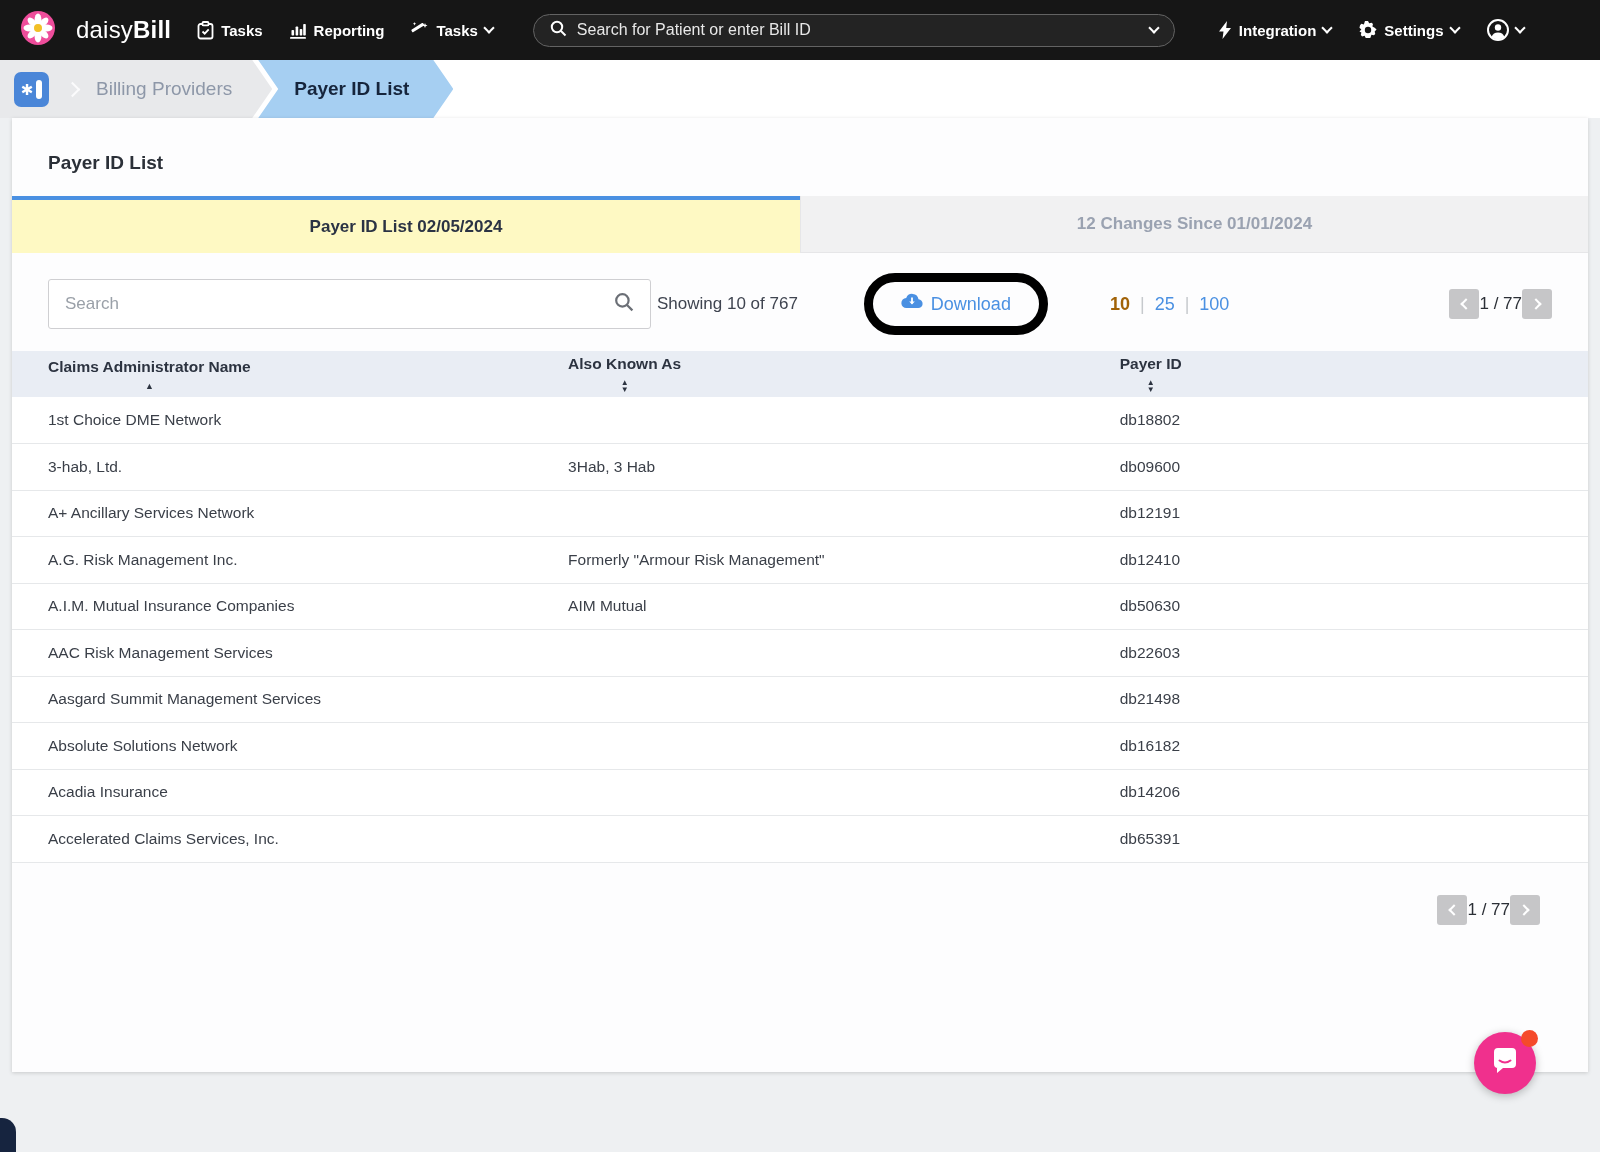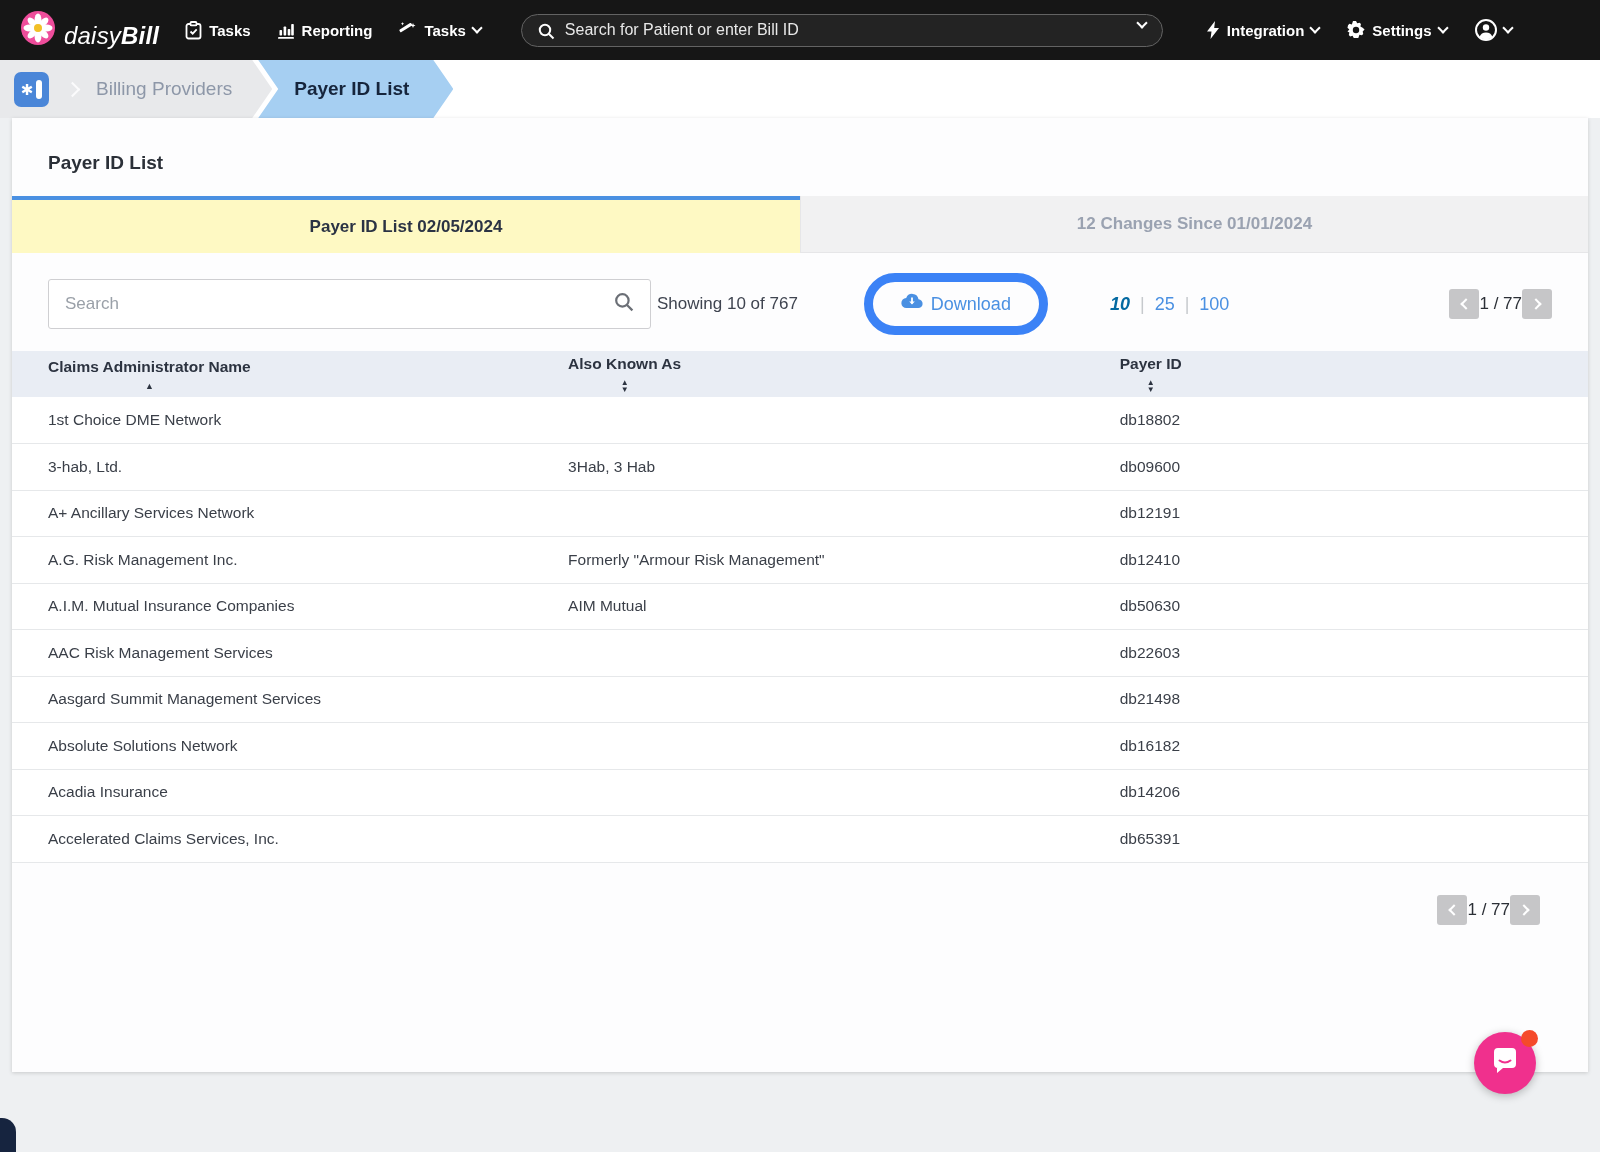--- a/index.html
+++ b/index.html
@@ -11,34 +11,34 @@
     overflow: hidden;
     color: #3a3f48;
   }
 
   
   .topnav {
     height: 60px; background: #161616;
     display: flex; align-items: center;
     padding: 0 20px; gap: 26px;
   }
-  .brand { display: flex; align-items: flex-end; gap: 8px; cursor: pointer; font-style: italic; }
+  .brand { display: flex; align-items: center; gap: 20px; cursor: pointer; }
   .brand-text { font-size: 24px; color: #ffffff; font-weight: 300; letter-spacing: .2px; }
   .brand-text b { font-weight: 700; }
   .nav-item {
     display: flex; align-items: center; gap: 7px;
     color: #ffffff; font-size: 15px; font-weight: 700; cursor: pointer;
     white-space: nowrap;
   }
   .nav-item svg { display: block; }
   .chev { display: inline-block; width: 8px; height: 8px; border-right: 2px solid #fff; border-bottom: 2px solid #fff; transform: rotate(45deg); margin-top: -4px; }
   .nav-search {
     flex: 1; max-width: 642px; height: 33px;
     background: #232323; border: 1.5px solid #636363; border-radius: 20px;
-    display: flex; padding: 8px 16px; gap: 10px;
+    display: flex; align-items: center; padding: 8px 16px; gap: 10px;
     margin-left: 14px;
   }
   .nav-search input {
     flex: 1; background: transparent; border: none; outline: none;
     color: #f0f0f0; font-size: 16px; font-family: "Liberation Sans", sans-serif;
   }
   .nav-search input::placeholder { color: #e8e8e8; opacity: 1; }
   .nav-right { display: flex; align-items: center; gap: 28px; margin-left: 18px; }
 
   
@@ -85,27 +85,27 @@
     width: 603px; height: 50px; border: 1px solid #cfcfd2; border-radius: 3px;
     display: flex; align-items: center; padding: 0 16px; background: #fff;
   }
   .tb-search input {
     flex: 1; border: none; outline: none; font-size: 17px;
     font-family: "Liberation Sans", sans-serif; color: #3a3f48;
   }
   .tb-search input::placeholder { color: #9aa0a8; opacity: 1; }
   .showing { margin-left: 6px; font-size: 17px; color: #3f4450; white-space: nowrap; }
   .dl-ring {
-    margin-left: 66px; border: 9px solid #3b82f6; border-radius: 40px;
+    margin-left: 66px; border: 9px solid #000000; border-radius: 40px;
     padding: 11px 28px; display: inline-flex; background: transparent;
   }
   .dl-link { display: inline-flex; align-items: center; gap: 8px; color: #4a90e2; font-size: 18px; cursor: pointer; }
   .sizes { margin-left: 62px; display: flex; align-items: center; gap: 10px; font-size: 18px; white-space: nowrap; }
   .sizes .sep { color: #c6c9cd; }
-  .size-active { color: #0369a1; font-weight: 700; font-style: italic; }
+  .size-active { color: #a16207; font-weight: 700; }
   .size-link { color: #4a90e2; cursor: pointer; }
   .pager { margin-left: auto; margin-right: 12px; display: flex; align-items: center; }
   .pg-btn {
     width: 30px; height: 30px; background: #c6c6c8; border: none; border-radius: 3px;
     color: #fff; display: flex; align-items: center; justify-content: center; cursor: pointer;
   }
   .pg-btn .pchev { width: 8px; height: 8px; border-right: 2.5px solid #fff; border-bottom: 2.5px solid #fff; }
   .pg-btn .left { transform: rotate(135deg); margin-left: 3px; }
   .pg-btn .right { transform: rotate(-45deg); margin-right: 3px; }
   .pg-label { font-size: 17px; color: #2b2f36; }

